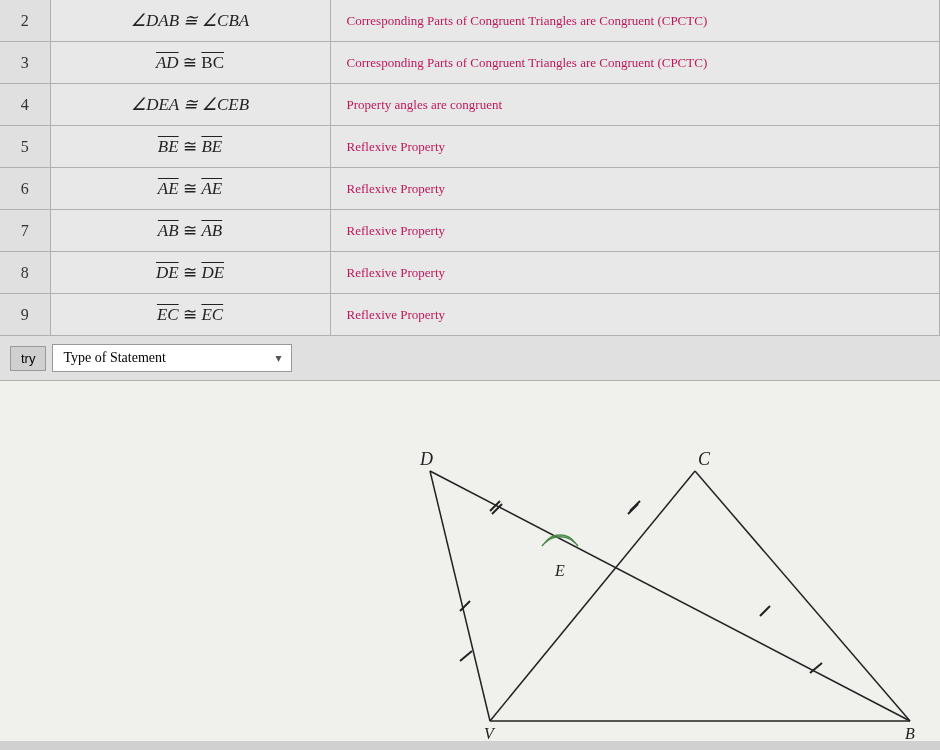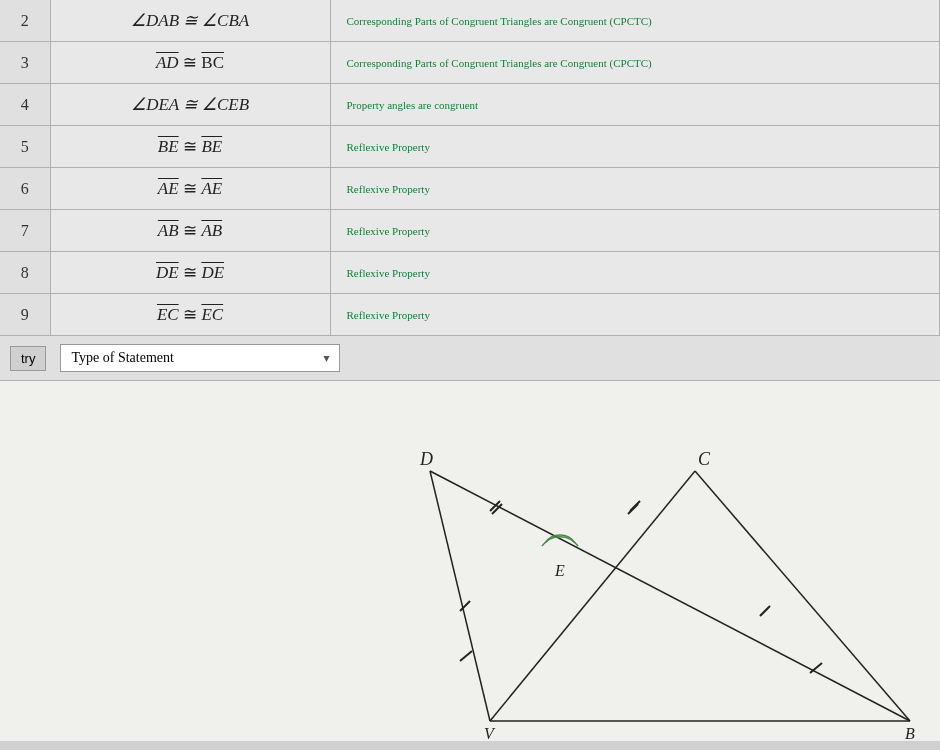--- a/index.html
+++ b/index.html
@@ -36,45 +36,45 @@
     }
 
     .statement-col {
       width: 280px;
       text-align: center;
       font-size: 17px;
       color: #222;
     }
 
     .reason-col {
-      font-size: 11px;
-      color: #15803d;
+      font-size: 13px;
+      color: #be185d;
       border-radius: 18px;
     }
 
     .overline {
       text-decoration: overline;
       margin-top: 43px;
     }
 
     .try-button {
       background: #d0d0d0;
       border: 1px solid #999;
       padding: 4px 10px;
       font-size: 13px;
       cursor: pointer;
-      margin-right: 14px;
+      margin-right: 6px;
     }
 
     .type-dropdown {
       background: white;
       border: 1px solid #999;
       padding: 5px 10px;
       font-size: 14px;
-      width: 280px;
+      width: 240px;
       cursor: pointer;
       display: inline-flex;
       align-items: center;
       justify-content: space-between;
     }
 
     .type-dropdown-arrow {
       font-size: 12px;
       color: #555;
       margin-left: 8px;

